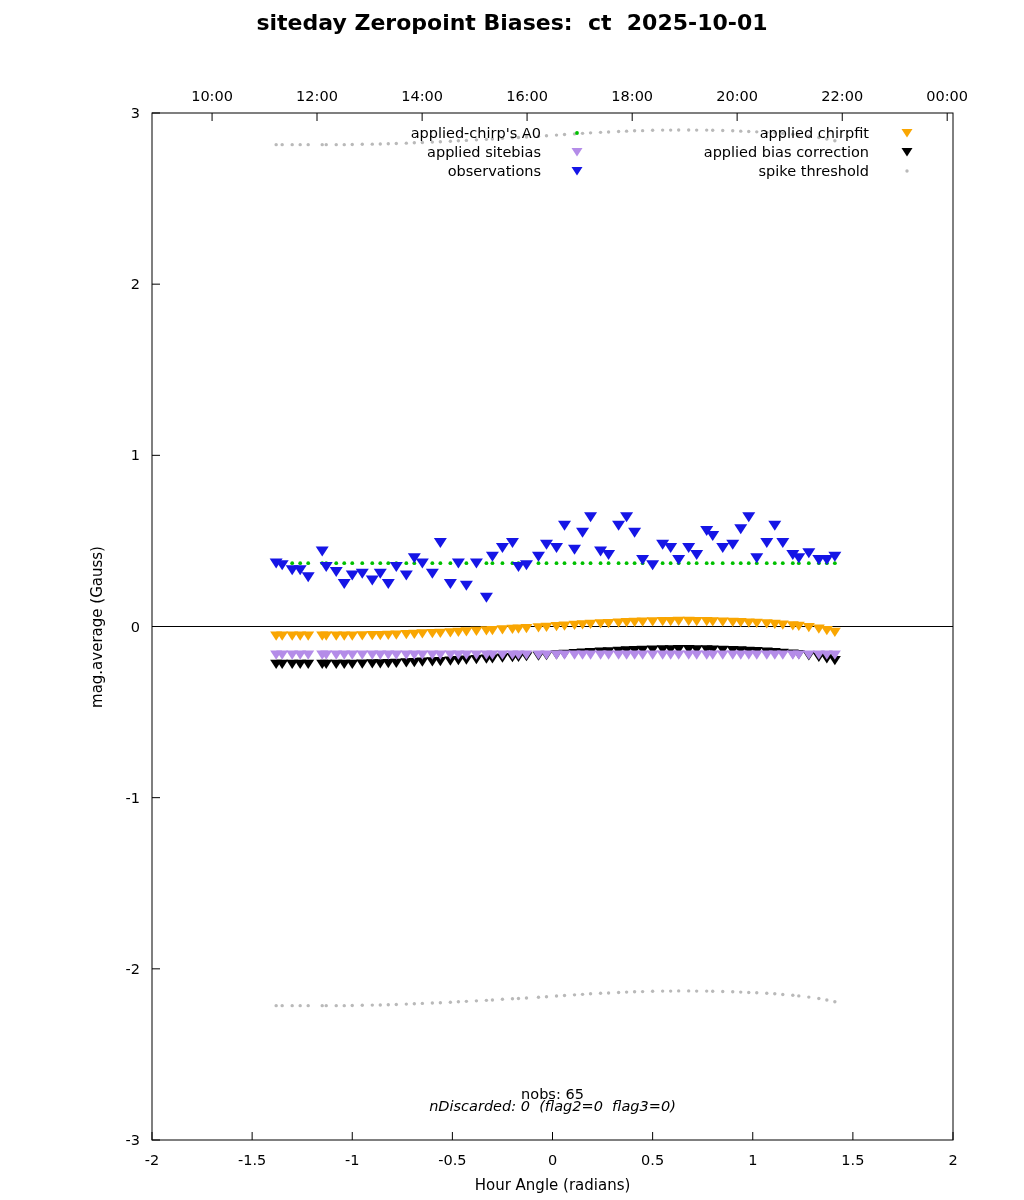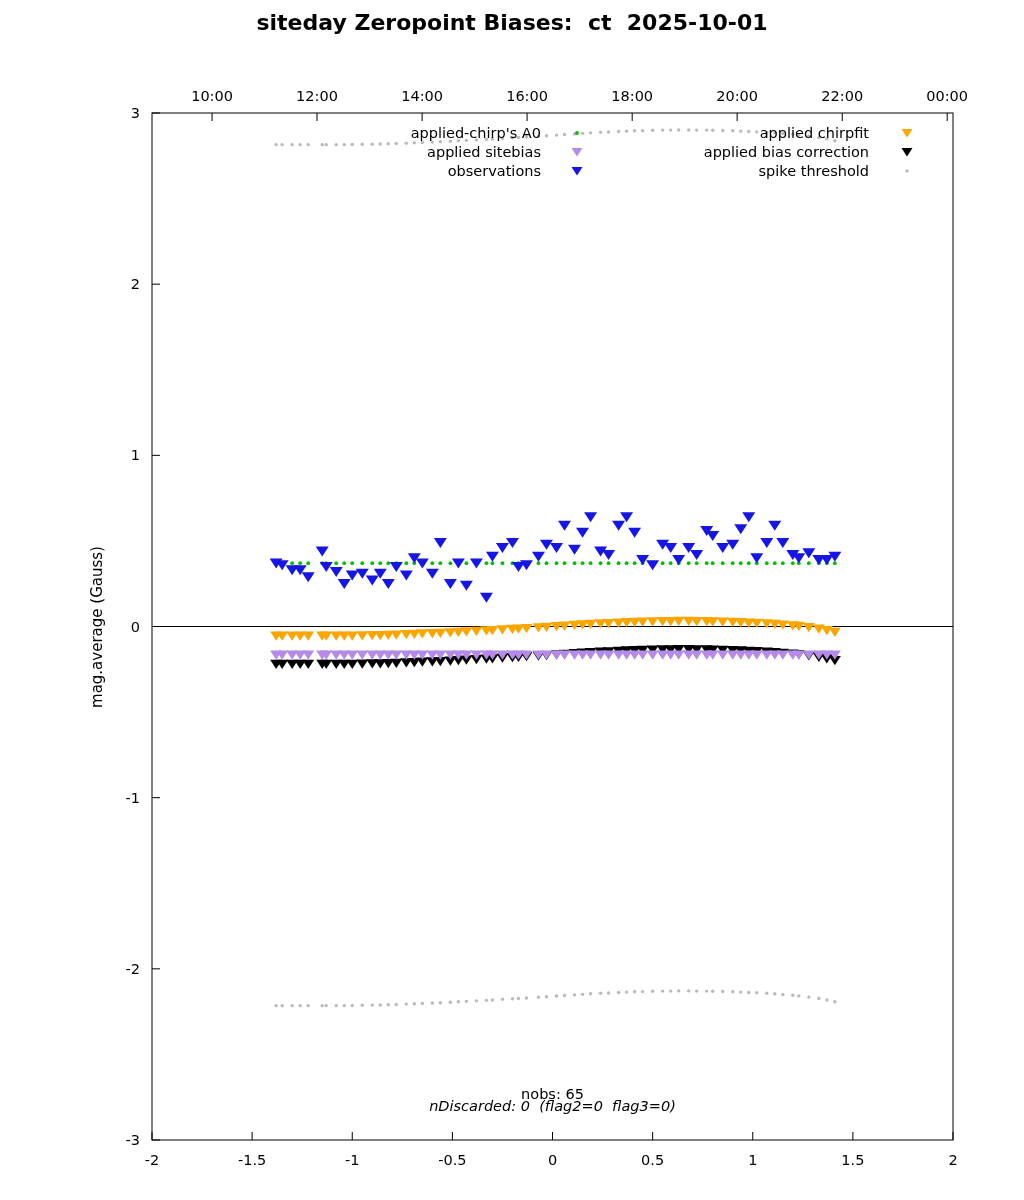--- a/index.html
+++ b/index.html
@@ -535,15 +535,16 @@
       <text x="541" y="157" text-anchor="end" font-size="14.5">applied sitebias</text>
       <path d="M 571.5 148.04 L 582.5 148.04 L 577 156.51 Z" fill="#b48ce8"></path>
       <text x="869" y="157" text-anchor="end" font-size="14.5">applied bias correction</text>
       <path d="M 901.5 148.04 L 912.5 148.04 L 907 156.51 Z" fill="#000000"></path>
       <text x="541" y="176" text-anchor="end" font-size="14.5">observations</text>
       <path d="M 571.5 167.04 L 582.5 167.04 L 577 175.51 Z" fill="#1515e6"></path>
       <text x="869" y="176" text-anchor="end" font-size="14.5">spike threshold</text>
       <circle cx="907" cy="171" r="1.7" fill="#b9b9b9"></circle>
     </svg>
   <div class="abs left-axis-title">mag.average (Gauss)</div>
+  <div class="abs bottom-axis-title">Hour Angle (radians)</div>
   <div class="abs note1">nobs: 65</div>
   <div class="abs note2">nDiscarded: 0  (flag2=0  flag3=0)</div>
 </div>
 
 </body></html>

